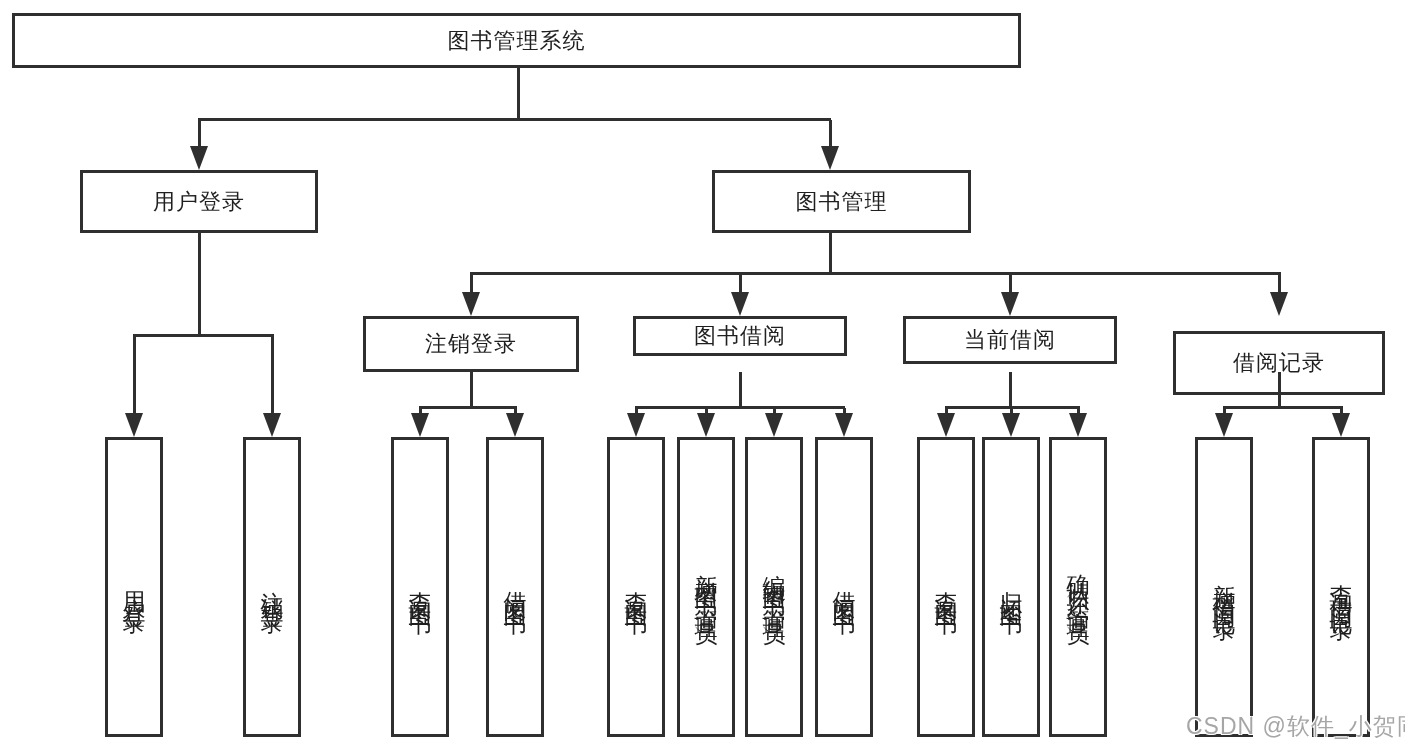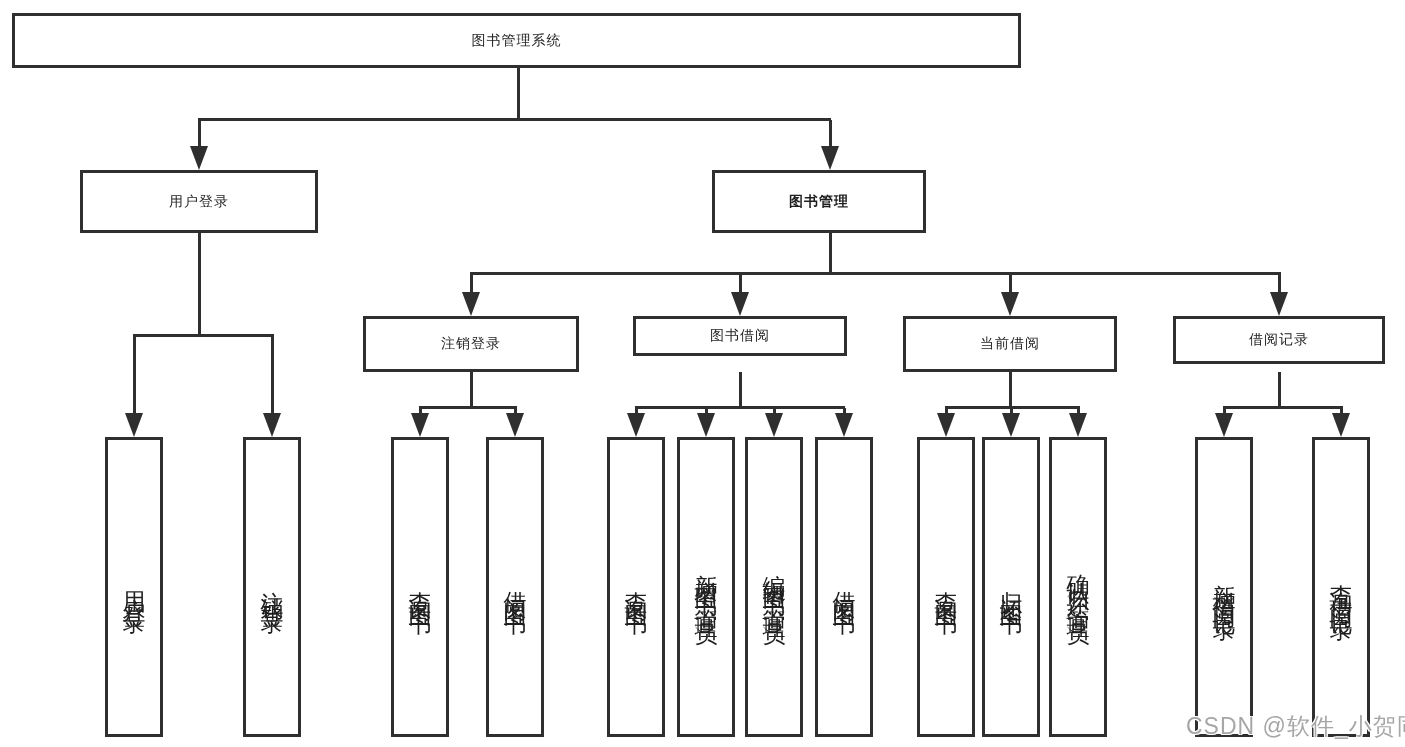--- a/index.html
+++ b/index.html
@@ -21,21 +21,21 @@
   .box {
     position: absolute;
     background: var(--bg);
     border: 3px solid var(--line);
     display: flex;
     align-items: center;
     justify-content: center;
     color: var(--text);
     text-align: center;
   }
-  .hlabel { font-size: 14px; letter-spacing: 1px; white-space: nowrap; }
+  .hlabel { font-size: 22px; letter-spacing: 1px; white-space: nowrap; }
   .vlabel {
     writing-mode: vertical-rl;
     text-orientation: mixed;
     font-size: 23px;
     letter-spacing: 7px;
     line-height: 1;
     white-space: nowrap;
   }
   .ln { position: absolute; background: var(--line); }
   .ah {
@@ -60,29 +60,29 @@
 </style>
 </head>
 <body>
 
 <div class="stage">
 
   <div class="box hlabel" style="left:12px; top:13px; width:1009px; height:55px;">图书管理系统</div>
 
   <div class="box hlabel" style="left:80px; top:170px; width:238px; height:63px;">用户登录</div>
 
-  <div class="box hlabel" style="left:712px; top:170px; width:214px; height:63px;font-weight:bold;">图书管理</div>
+  <div class="box hlabel" style="left:712px; top:170px; width:259px; height:63px;">图书管理</div>
 
   <div class="box hlabel" style="left:363px; top:316px; width:216px; height:56px;">注销登录</div>
 
   <div class="box hlabel" style="left:633px; top:316px; width:214px; height:40px;">图书借阅</div>
 
-  <div class="box hlabel" style="left:903px; top:316px; width:214px; height:56px;">当前借阅</div>
+  <div class="box hlabel" style="left:903px; top:316px; width:214px; height:48px;">当前借阅</div>
 
-  <div class="box hlabel" style="left:1173px; top:316px; width:212px; height:48px;">借阅记录</div>
+  <div class="box hlabel" style="left:1173px; top:331px; width:212px; height:64px;">借阅记录</div>
 
   <div class="box vlabel" style="left:105px; top:437px; width:58px; height:300px;">用户登录</div>
   <div class="box vlabel" style="left:243px; top:437px; width:58px; height:300px;">注销登录</div>
 
   <div class="box vlabel" style="left:391px; top:437px; width:58px; height:300px;">查询图书</div>
   <div class="box vlabel" style="left:486px; top:437px; width:58px; height:300px;">借阅图书</div>
 
   <div class="box vlabel" style="left:607px; top:437px; width:58px; height:300px;">查询图书</div>
   <div class="box vlabel" style="left:677px; top:437px; width:58px; height:300px;">新增图书（管理员）</div>
   <div class="box vlabel" style="left:745px; top:437px; width:58px; height:300px;">编辑图书（管理员）</div>

